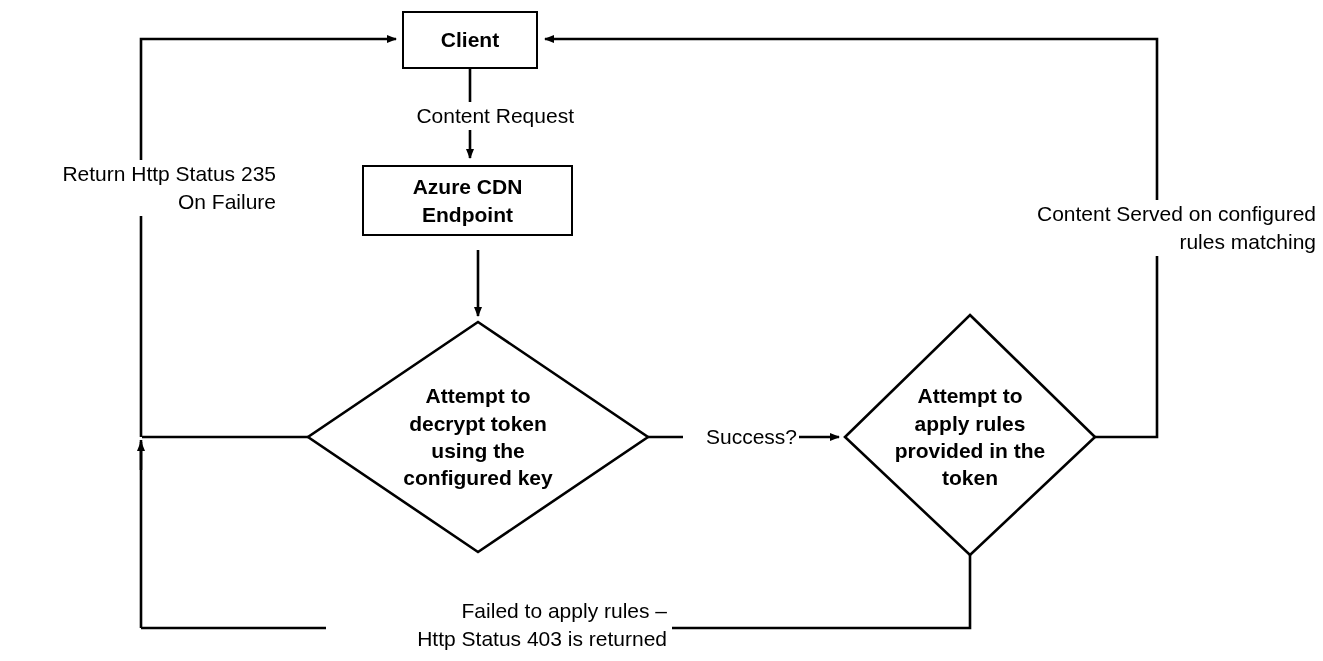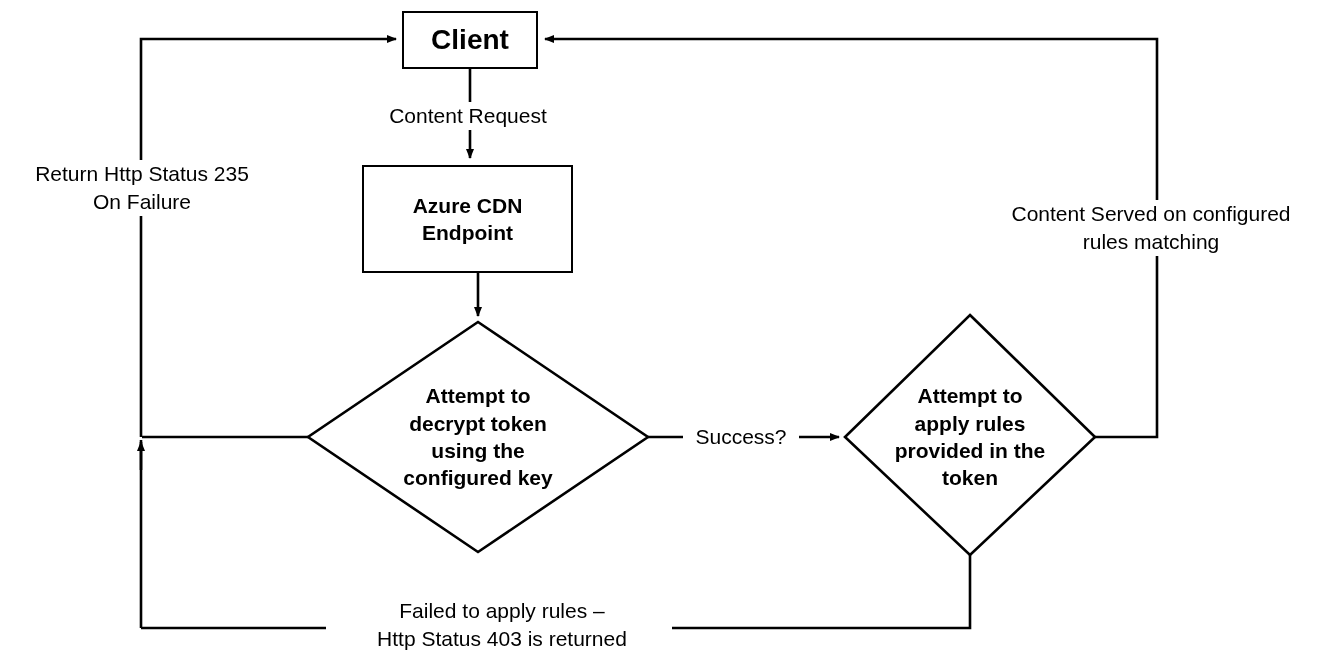--- a/index.html
+++ b/index.html
@@ -39,37 +39,37 @@
   .box {
     border: 2px solid #000000;
     background: #ffffff;
   }
   .diamond-label {
     background: transparent;
     pointer-events: none;
   }
   #node-client {
     left: 402px; top: 11px; width: 136px; height: 58px;
-    font-size: 28px;
+    font-size: 21px;
   }
   #node-cdn {
-    left: 362px; top: 165px; width: 211px; height: 108px;
+    left: 362px; top: 165px; width: 211px; height: 71px;
     font-size: 21px;
   }
   #node-decrypt {
     left: 378px; top: 367px; width: 200px; height: 140px;
     font-size: 21px;
   }
   #node-applyrules {
     left: 872px; top: 367px; width: 196px; height: 140px;
     font-size: 21px;
   }
   .edge-label {
     position: absolute;
-    text-align: center;
+    text-align: right;
     font-size: 21px;
     line-height: 1.33;
     color: #000000;
     background: #ffffff;
     white-space: pre-line;
     z-index: 4;
   }
   #lbl-content-request {
     left: 362px; top: 102px; width: 212px;
   }

